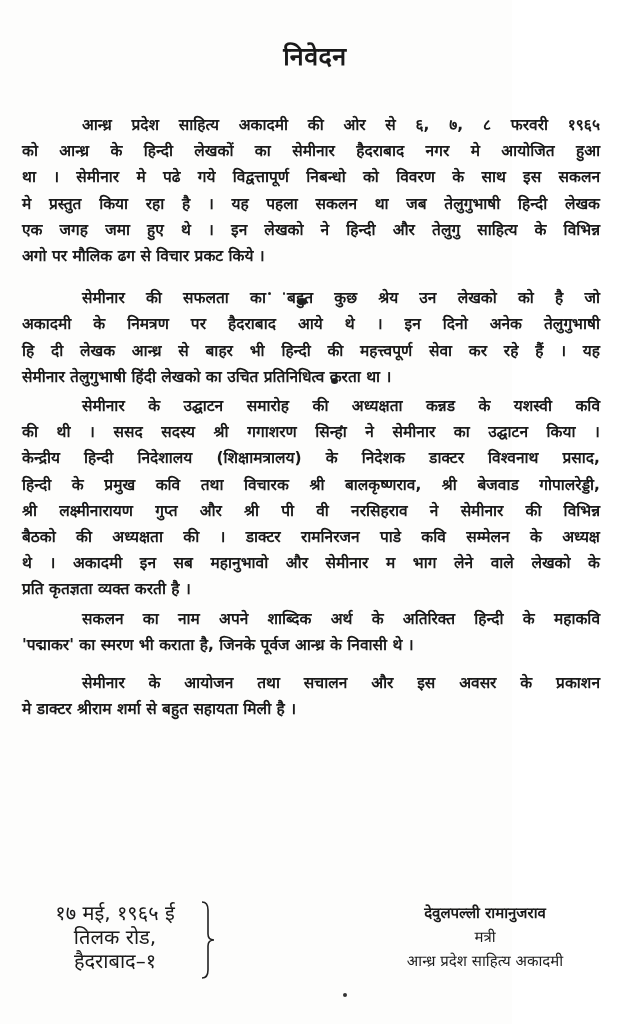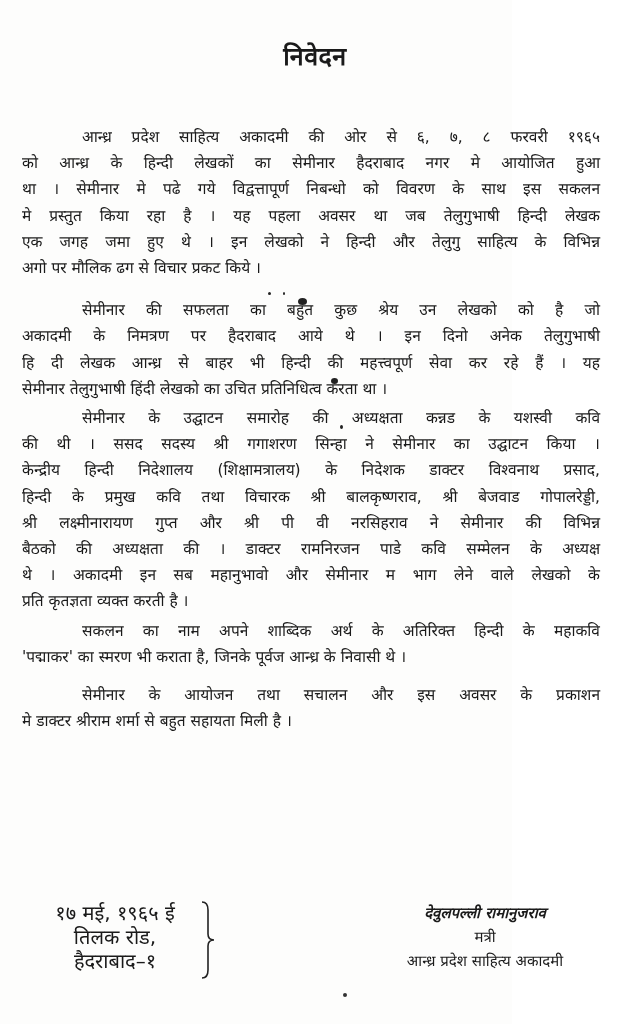--- a/index.html
+++ b/index.html
@@ -27,22 +27,23 @@
     left: 0;
     width: 630px;
     text-align: center;
     font-size: 25px;
     font-weight: bold;
     letter-spacing: 0.5px;
   }
   .body-text {
     position: absolute;
     left: 22px;
-    top: 124px;
+    top: 112px;
     width: 578px;
+    font-weight: bold;
   }
   .para {
     margin: 0;
     font-size: 15.5px;
     line-height: 26.2px;
     text-align: justify;
     text-align-last: left;
   }
   .para .line {
     display: block;
@@ -87,21 +88,20 @@
     position: absolute;
     left: 370px;
     top: 901px;
     width: 230px;
     text-align: center;
     font-size: 15px;
     line-height: 24px;
   }
   .footer-right .name {
     font-weight: bold;
-    font-style: italic;
   }
   .dot-mark {
     position: absolute;
     left: 343px;
     top: 993px;
     width: 4px;
     height: 4px;
     border-radius: 50%;
     background: #333;
   }
@@ -112,21 +112,21 @@
 <div class="page">
 
   <div class="title">निवेदन</div>
 
   <div class="body-text">
 
     <p class="para">
       <span class="line indent">आन्ध्र प्रदेश साहित्य अकादमी  की ओर से ६, ७, ८ फरवरी १९६५</span>
       <span class="line">को आन्ध्र के  हिन्दी लेखकों का सेमीनार  हैदराबाद  नगर मे आयोजित हुआ</span>
       <span class="line">था । सेमीनार मे पढे गये विद्वत्तापूर्ण निबन्धो को विवरण के साथ इस सकलन</span>
-      <span class="line">मे प्रस्तुत किया रहा है । यह पहला अवसर  था  जब तेलुगुभाषी हिन्दी लेखक</span>
+      <span class="line">मे प्रस्तुत किया रहा है । यह पहला सकलन  था  जब तेलुगुभाषी हिन्दी लेखक</span>
       <span class="line">एक जगह जमा हुए थे ।  इन  लेखको ने हिन्दी और तेलुगु साहित्य के विभिन्न</span>
       <span class="line last">अगो पर मौलिक ढग से विचार प्रकट किये ।</span>
     </p>
 
     <p class="para gap-1">
       <span class="line indent">सेमीनार की सफलता का बहुत कुछ श्रेय उन लेखको को है जो</span>
       <span class="line">अकादमी के  निमत्रण पर  हैदराबाद  आये थे । इन दिनो  अनेक  तेलुगुभाषी</span>
       <span class="line">हि दी लेखक आन्ध्र से बाहर भी हिन्दी की महत्त्वपूर्ण  सेवा कर रहे हैं । यह</span>
       <span class="line last">सेमीनार तेलुगुभाषी हिंदी लेखको का उचित प्रतिनिधित्व करता था ।</span>
     </p>

